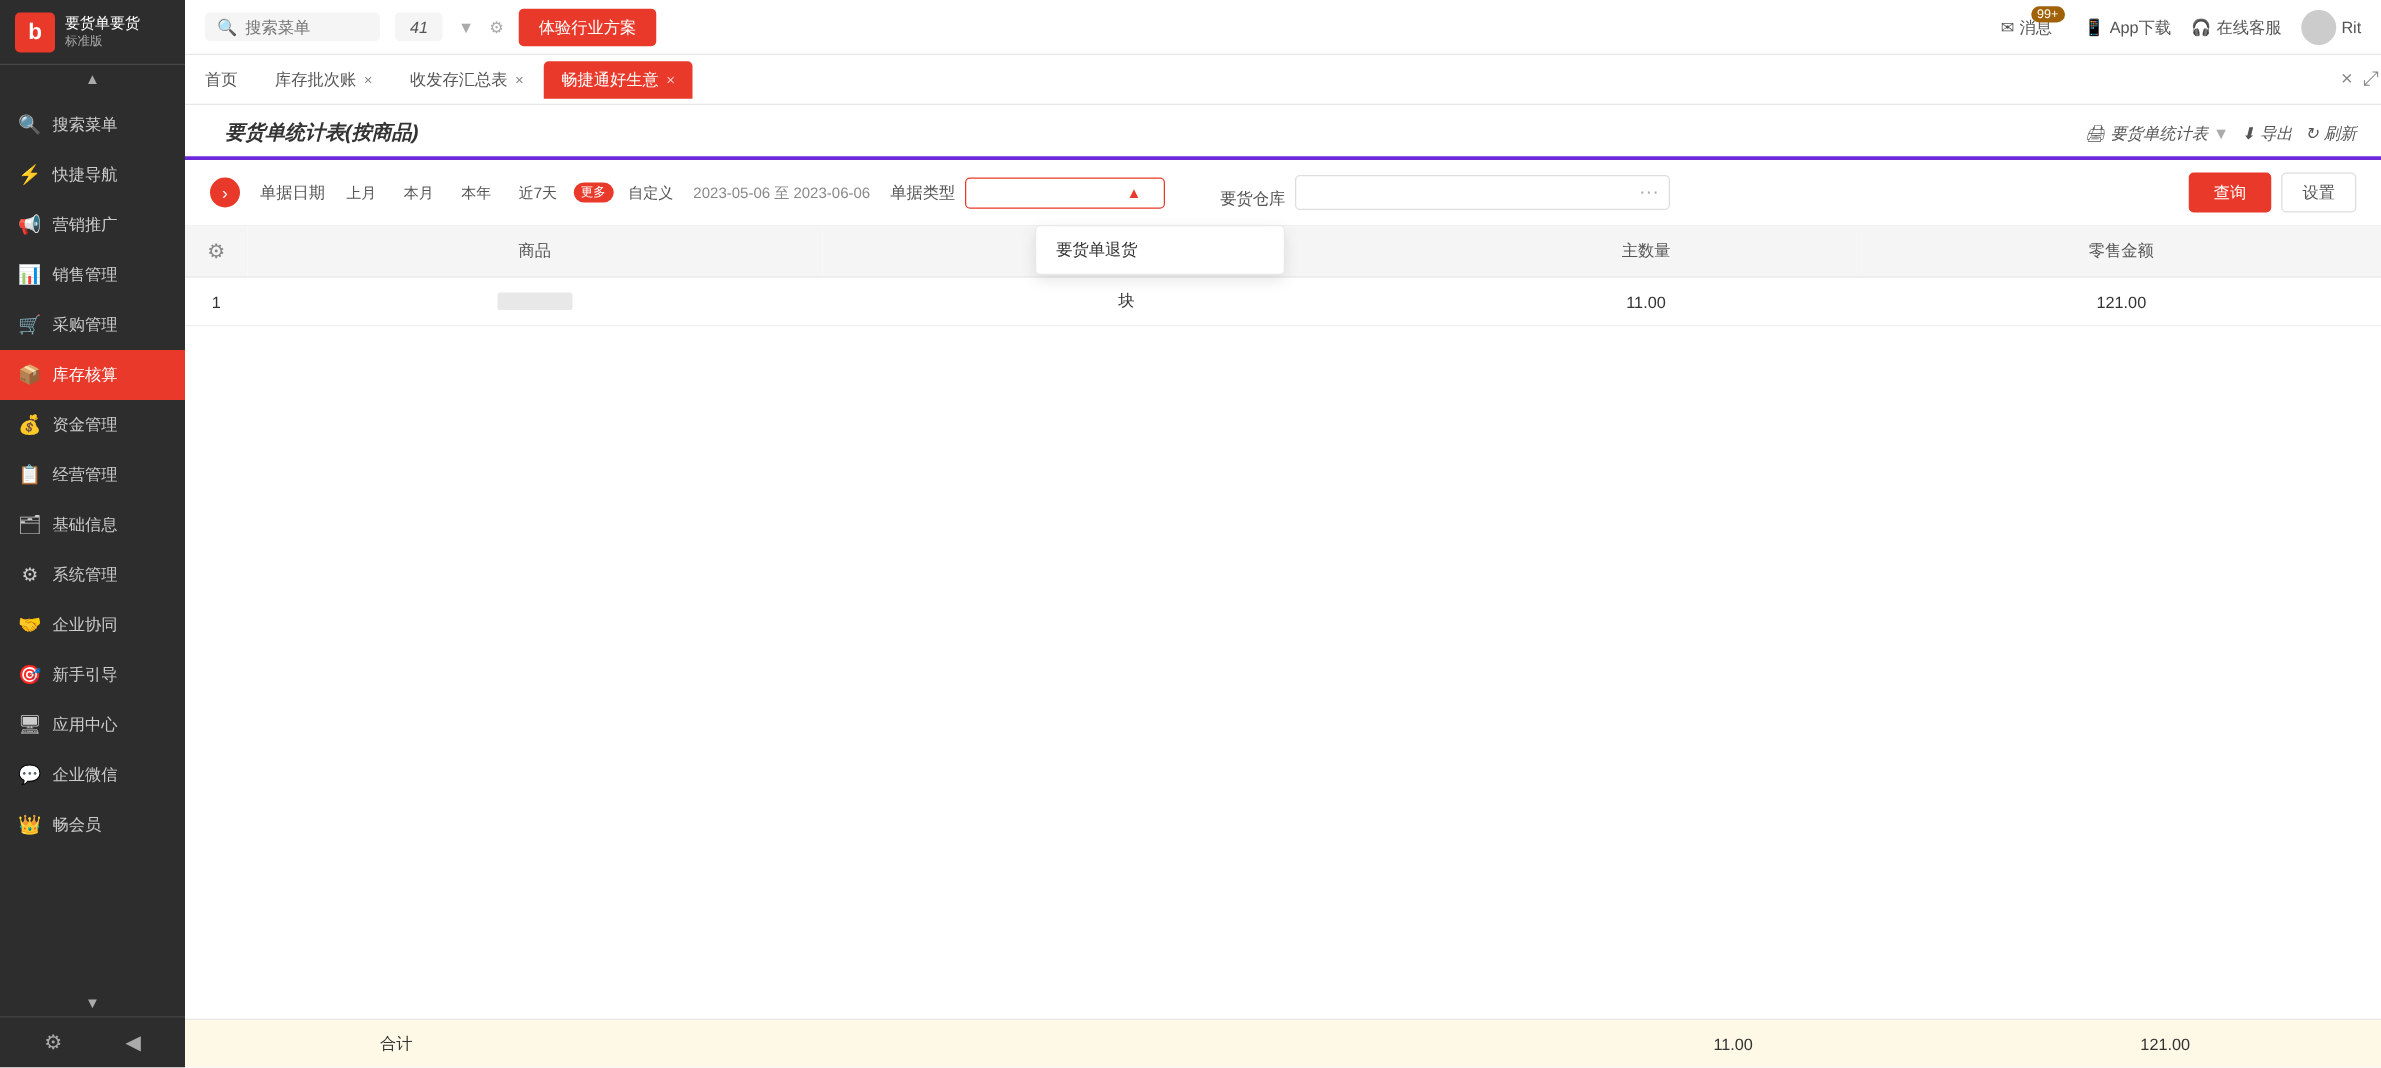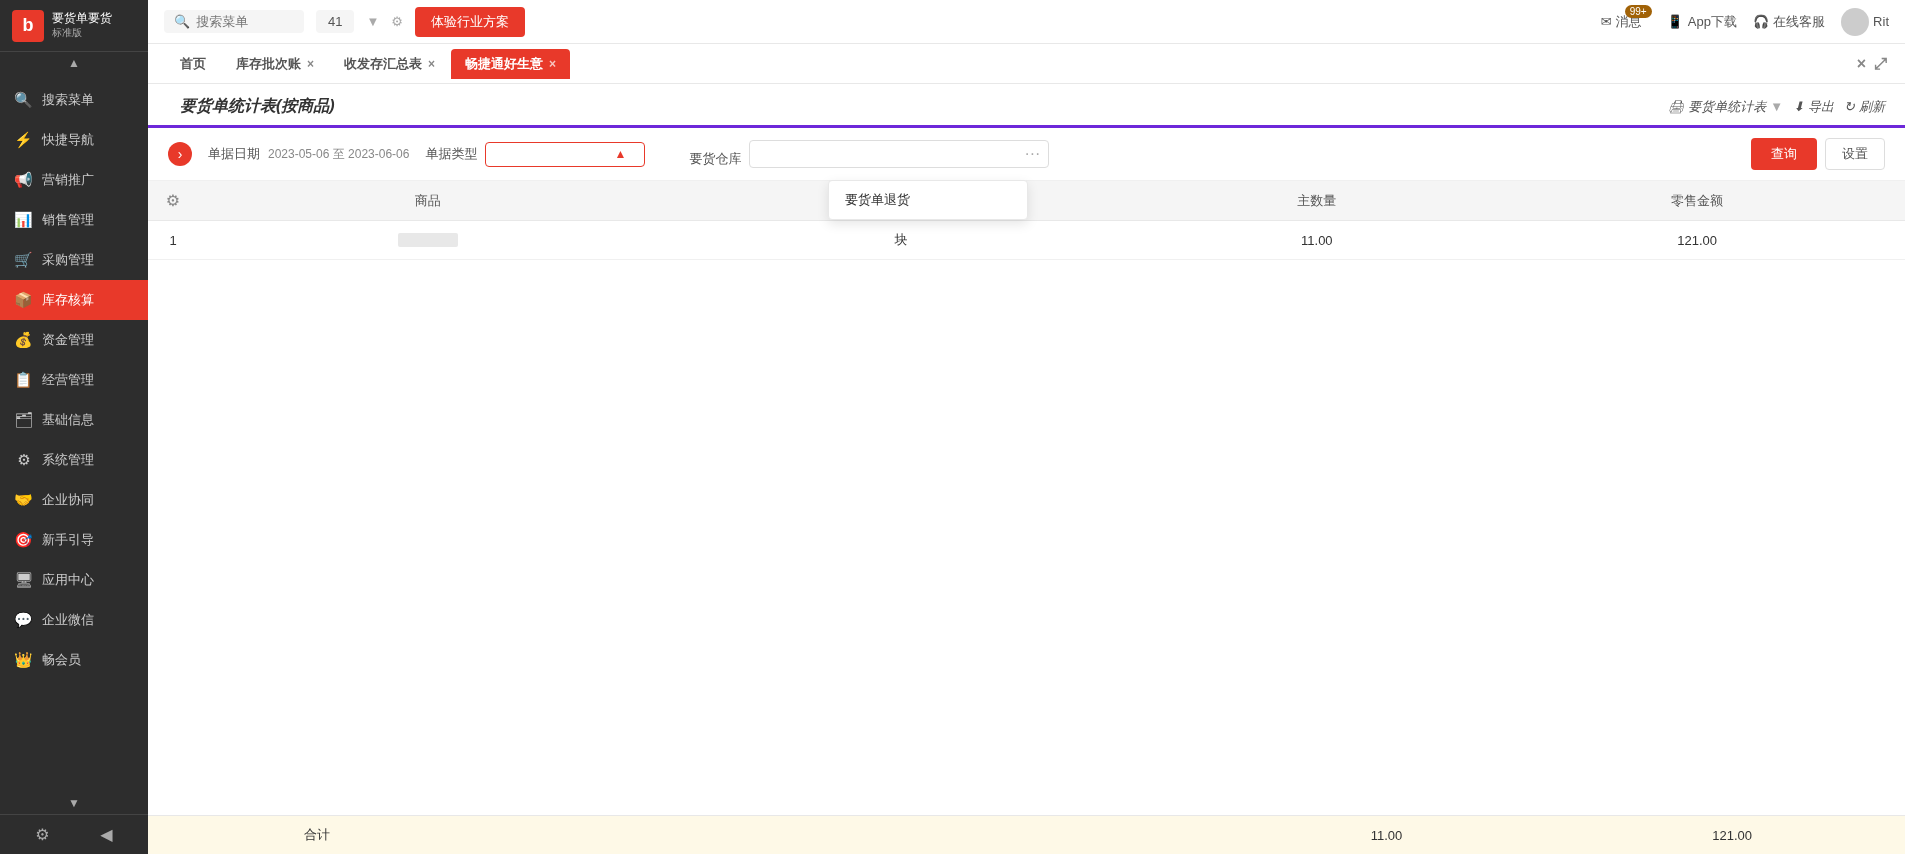--- a/index.html
+++ b/index.html
@@ -28,30 +28,30 @@
     .sidebar-footer-btn { cursor: pointer; color: #aaa; font-size: 16px; }
 
     
     .main-content { flex: 1; display: flex; flex-direction: column; overflow: hidden; }
 
     
     .topbar { height: 44px; background: #fff; display: flex; align-items: center; padding: 0 16px; border-bottom: 1px solid #e8e8e8; justify-content: space-between; flex-shrink: 0; }
     .topbar-left { display: flex; align-items: center; gap: 12px; }
     .topbar-search { display: flex; align-items: center; background: #f5f5f5; border-radius: 4px; padding: 4px 10px; gap: 6px; width: 140px; }
     .topbar-search input { border: none; background: transparent; font-size: 13px; outline: none; width: 80px; }
-    .topbar-number-badge { background: #f5f5f5; border-radius: 4px; padding: 4px 12px; font-size: 13px; color: #555; }
+    .topbar-number-badge { background: #f5f5f5; border-radius: 4px; padding: 4px 12px; font-size: 13px; color: #555; font-style: italic; }
     .topbar-trial-btn { background: #e8392a; color: #fff; border: none; border-radius: 4px; padding: 6px 16px; font-size: 13px; cursor: pointer; }
 
     .topbar-right { display: flex; align-items: center; gap: 16px; }
     .topbar-right-item { display: flex; align-items: center; gap: 4px; cursor: pointer; color: #555; font-size: 13px; position: relative; }
     .badge { background: #a16207; color: #fff; border-radius: 10px; font-size: 10px; padding: 1px 5px; position: absolute; top: -8px; right: -10px; }
     .user-avatar { width: 28px; height: 28px; background: #ccc; border-radius: 50%; }
 
     
-    .tabs-bar { height: 40px; background: #fff; display: flex; align-items: center; padding: 0 18px; border-bottom: 1px solid #e8e8e8; flex-shrink: 0; gap: 2px; font-weight: bold; }
+    .tabs-bar { height: 40px; background: #fff; display: flex; align-items: center; padding: 0 2px; border-bottom: 1px solid #e8e8e8; flex-shrink: 0; gap: 2px; }
     .tab-item { display: flex; align-items: center; padding: 6px 14px; font-size: 13px; cursor: pointer; border-radius: 4px 4px 0 0; color: #555; white-space: nowrap; position: relative; }
     .tab-item.active { background: #e8392a; color: #fff; }
     .tab-item .tab-close { margin-left: 6px; font-size: 12px; cursor: pointer; opacity: 0.7; }
     .tab-item.active .tab-close { color: #fff; }
     .tabs-right { margin-left: auto; display: flex; align-items: center; gap: 8px; }
     .tab-window-btn { cursor: pointer; color: #888; font-size: 16px; }
 
     
     .page-area { flex: 1; background: #fff; display: flex; flex-direction: column; overflow: hidden; }
 
@@ -275,20 +275,28 @@
             <span>刷新</span>
           </div>
         </div>
       </div>
 
       <div class="filter-bar">
         <div class="filter-expand-btn">›</div>
 
         <div class="filter-group">
           <span class="filter-label">单据日期</span>
+          <div class="date-btns">
+            <span class="date-btn">上月</span>
+            <span class="date-btn">本月</span>
+            <span class="date-btn">本年</span>
+            <span class="date-btn">近7天</span>
+            <span class="date-badge">更多</span>
+            <span class="date-custom">自定义</span>
+          </div>
           <div class="date-range">2023-05-06 至 2023-06-06</div>
         </div>
 
         <div class="filter-type-group">
           <span class="filter-label">单据类型</span>
           <div class="filter-type-input">
             <input type="text" style="width: 120px; border: none; outline: none; font-size: 13px;">
             <span class="arrow-up" style="color:#e8392a;">▲</span>
           </div>
         </div>

